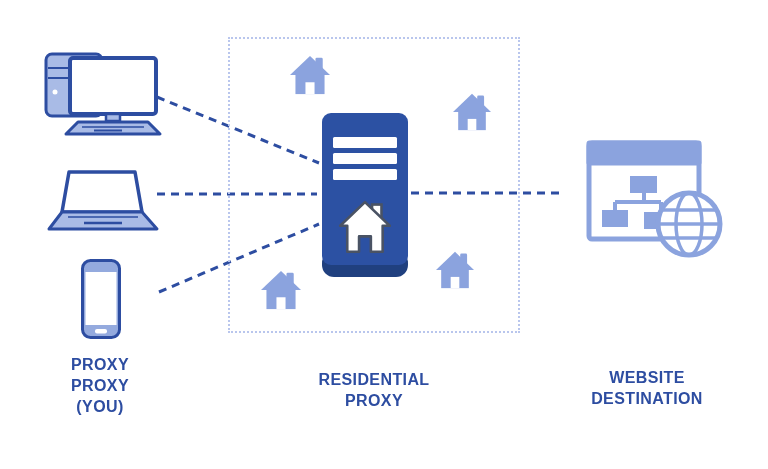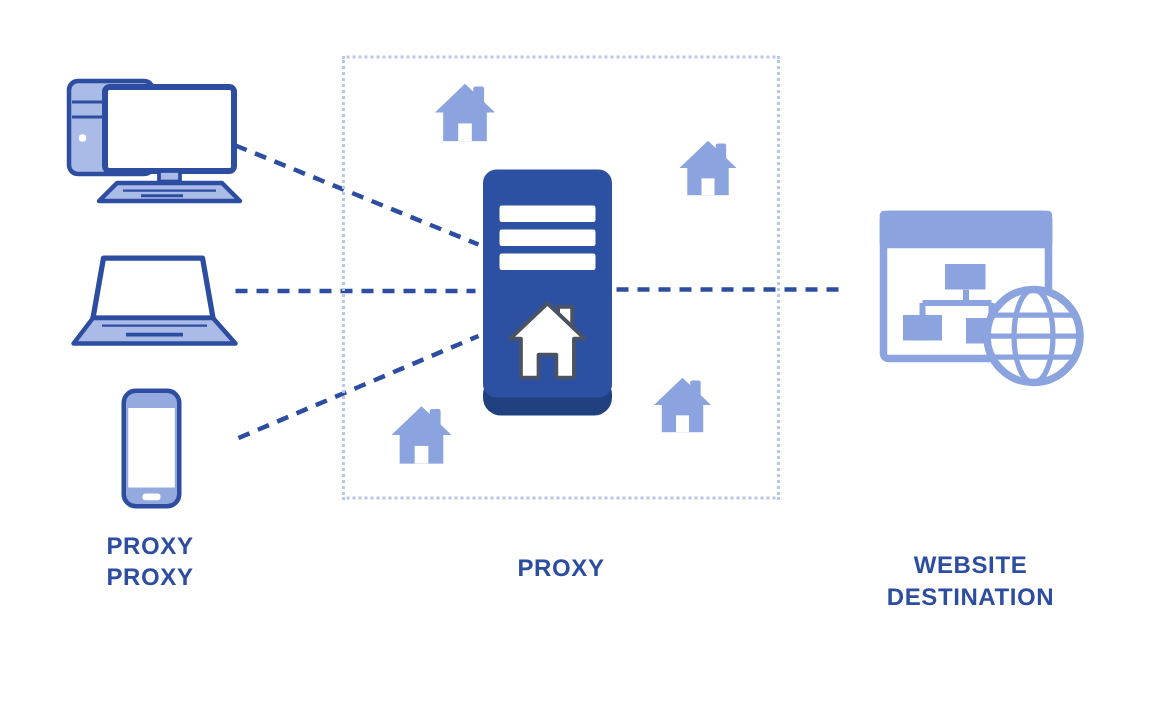--- a/index.html
+++ b/index.html
@@ -83,20 +83,21 @@
 
   <svg class="abs" style="left:81px;top:259px" width="40" height="80" viewBox="0 0 40 80">
     <rect class="f-frame s-pri" x="1.5" y="1.5" width="37" height="77" rx="8" stroke-width="3"></rect>
     <rect class="f-white" x="4.5" y="13" width="31" height="53"></rect>
     <rect class="f-white" x="14" y="70" width="12" height="4.5" rx="2"></rect>
   </svg>
 
   <div class="abs label label-client">
     <div>PROXY</div>
     <div>PROXY</div>
+    <div>(YOU)</div>
   </div>
 
   <div class="abs proxy-box"></div>
 
   <svg class="abs" style="left:290px;top:55px" width="40" height="40" viewBox="0 0 44 42">
     <rect class="f-light" x="28" y="2" width="8" height="14" rx="1.5"></rect>
     <polygon class="f-light" points="22,0 44,21 0,21"></polygon>
     <rect class="f-light" x="6" y="17" width="32" height="25"></rect>
     <rect class="f-white" x="17" y="29" width="10" height="13"></rect>
   </svg>
@@ -130,20 +131,21 @@
       <rect class="f-white" x="11" y="40" width="64" height="11" rx="1.5"></rect>
       <rect class="f-white" x="11" y="56" width="64" height="11" rx="1.5"></rect>
     </g>
     <g transform="translate(17,88) scale(1.18)">
       <rect class="f-white s-house" x="28" y="3" width="8" height="13" stroke-width="2.2"></rect>
       <path class="f-white s-house" stroke-width="2.2" stroke-linejoin="round" d="M22,1 L43,21 L37,21 L37,43 L27,43 L27,30 L17,30 L17,43 L7,43 L7,21 L1,21 Z"></path>
     </g>
   </svg>
 
   <div class="abs label label-proxy">
+    <div>RESIDENTIAL</div>
     <div>PROXY</div>
   </div>
 
   <svg class="abs" style="left:586px;top:140px" width="140" height="122" viewBox="0 0 140 122">
     <g>
       <rect class="f-white s-light" x="3" y="3" width="110" height="96" rx="3" stroke-width="5"></rect>
       <rect class="f-light" x="0.5" y="0.5" width="115" height="25" rx="3"></rect>
       <g class="s-light" stroke-width="4">
         <rect class="f-light" x="44" y="36" width="27" height="17" stroke="none"></rect>
         <path class="f-none" d="M58,53 V62 M29,62 H75 M29,62 V70 M75,62 V72"></path>

